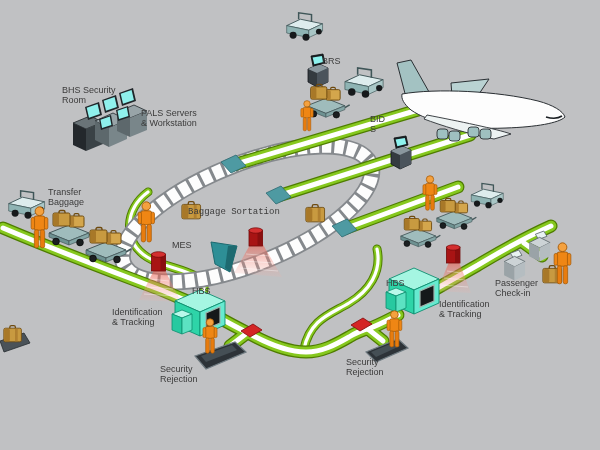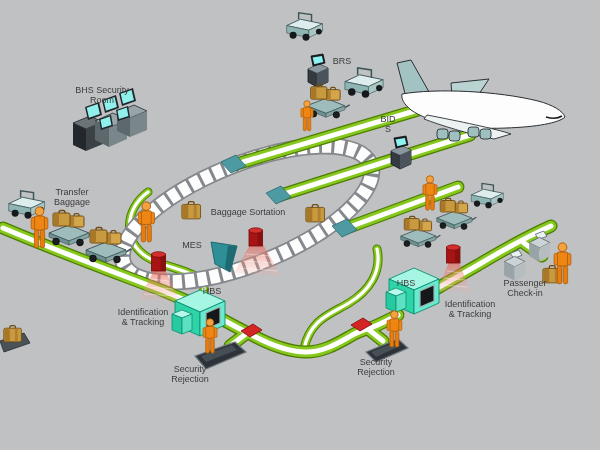--- a/index.html
+++ b/index.html
@@ -1,20 +1,20 @@
 <!DOCTYPE html>
 <html><head>
 <meta charset="utf-8">
 <style>
   html,body{margin:0;padding:0;background:#c0c1c3;}
   .stage{position:relative;width:600px;height:450px;background:#c0c1c3;overflow:hidden;
          font-family:"Liberation Sans",sans-serif;}
   svg.scene{position:absolute;left:0;top:0;}
   .lbl{position:absolute;font-size:9px;line-height:1.15;color:#3b3b3b;white-space:pre-line;}
-  .c{text-align:center;}
+  .c{text-align:left;}
 </style>
 </head>
 <body>
 
 <div class="stage">
 <svg class="scene" width="600" height="450" viewBox="0 0 600 450">
   <defs>
     <linearGradient id="coneG" x1="0" y1="0" x2="0" y2="1">
       <stop offset="0" stop-color="#e85a4a" stop-opacity="0.62"></stop>
       <stop offset="1" stop-color="#f8b0a6" stop-opacity="0.14"></stop>
@@ -277,26 +277,28 @@
       <rect x="437" y="129" width="11" height="10" rx="3"></rect>
       <rect x="449" y="131" width="11" height="10" rx="3"></rect>
       <rect x="468" y="127" width="11" height="10" rx="3"></rect>
       <rect x="480" y="129" width="11" height="10" rx="3"></rect>
     </g>
     <path d="M546,117 Q556,120 562,116" fill="none" stroke="#1a1f23" stroke-width="1.6"></path>
   </g>
 </svg>
 
 <div class="lbl c" style="left:62px;top:85px;width:80px;">BHS Security Room</div>
+<div class="lbl" style="left:141px;top:108px;width:70px;">PALS Servers
+&amp; Workstation</div>
 <div class="lbl c" style="left:322px;top:56px;width:40px;">BRS</div>
 <div class="lbl c" style="left:370px;top:114px;width:36px;">BID
 S</div>
 <div class="lbl c" style="left:48px;top:187px;width:48px;">Transfer
 Baggage</div>
-<div class="lbl c" style="left:188px;top:207px;width:120px;">Baggage Sortation</div>
+<div class="lbl c" style="left:188px;top:207px;width:120px;font-family:Liberation Mono, monospace;">Baggage Sortation</div>
 <div class="lbl c" style="left:172px;top:240px;width:40px;">MES</div>
 <div class="lbl c" style="left:192px;top:286px;width:40px;">HBS</div>
 <div class="lbl c" style="left:112px;top:307px;width:62px;">Identification
 &amp; Tracking</div>
 <div class="lbl c" style="left:160px;top:364px;width:60px;">Security
 Rejection</div>
 <div class="lbl c" style="left:386px;top:278px;width:40px;">HBS</div>
 <div class="lbl c" style="left:439px;top:299px;width:62px;">Identification
 &amp; Tracking</div>
 <div class="lbl c" style="left:346px;top:357px;width:60px;">Security

